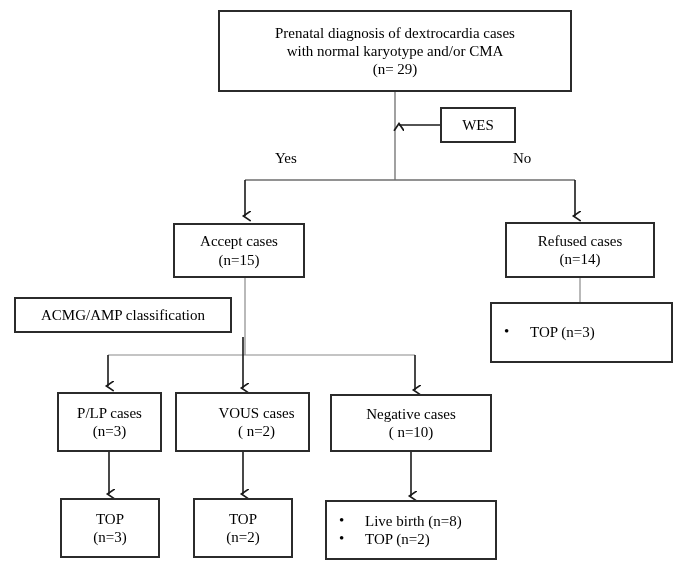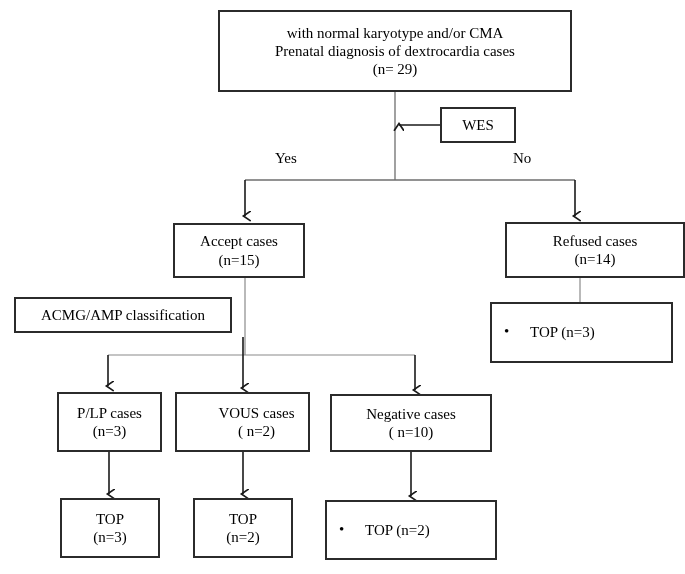--- a/index.html
+++ b/index.html
@@ -97,38 +97,38 @@
     <line x1="108" y1="355" x2="108" y2="386" stroke="#1a1a1a" stroke-width="1.6" marker-end="url(#arrowDark)"></line>
     <line x1="243" y1="337" x2="243" y2="388" stroke="#1a1a1a" stroke-width="1.6" marker-end="url(#arrowDark)"></line>
     <line x1="415" y1="355" x2="415" y2="390" stroke="#1a1a1a" stroke-width="1.6" marker-end="url(#arrowDark)"></line>
 
     <line x1="109" y1="452" x2="109" y2="494" stroke="#1a1a1a" stroke-width="1.6" marker-end="url(#arrowDark)"></line>
     <line x1="243" y1="452" x2="243" y2="494" stroke="#1a1a1a" stroke-width="1.6" marker-end="url(#arrowDark)"></line>
     <line x1="411" y1="452" x2="411" y2="496" stroke="#1a1a1a" stroke-width="1.6" marker-end="url(#arrowDark)"></line>
   </svg>
 
   <div class="node" style="left:218px; top:10px; width:354px; height:82px;">
+    <span class="ln">Prenatal diagnosis of dextrocardia cases</span>
     <span class="ln">with normal karyotype and/or CMA</span>
-    <span class="ln">Prenatal diagnosis of dextrocardia cases</span>
     <span class="ln">(n= 29)</span>
   </div>
 
   <div class="node" style="left:440px; top:107px; width:76px; height:36px;">
     <span class="ln">WES</span>
   </div>
 
   <div class="edge-label" style="left:275px; top:150px;">Yes</div>
   <div class="edge-label" style="left:513px; top:150px;">No</div>
 
   <div class="node" style="left:173px; top:223px; width:132px; height:55px;">
     <span class="ln">Accept cases</span>
     <span class="ln">(n=15)</span>
   </div>
 
-  <div class="node" style="left:505px; top:222px; width:180px; height:56px;align-items:center;">
+  <div class="node" style="left:505px; top:222px; width:150px; height:56px;align-items:center;">
     <span class="ln">Refused cases</span>
     <span class="ln">(n=14)</span>
   </div>
 
   <div class="node" style="left:14px; top:297px; width:218px; height:36px;">
     <span class="ln">ACMG/AMP classification</span>
   </div>
 
   <div class="node bullets" style="left:490px; top:302px; width:183px; height:61px;">
     <span class="bitem">TOP (n=3)</span>
@@ -153,16 +153,17 @@
     <span class="ln">TOP</span>
     <span class="ln">(n=3)</span>
   </div>
 
   <div class="node" style="left:193px; top:498px; width:100px; height:60px;">
     <span class="ln">TOP</span>
     <span class="ln">(n=2)</span>
   </div>
 
   <div class="node bullets" style="left:325px; top:500px; width:172px; height:60px;">
+    <span class="bitem">Live birth (n=8)</span>
     <span class="bitem">TOP (n=2)</span>
   </div>
 
 </div>
 
 </body></html>

